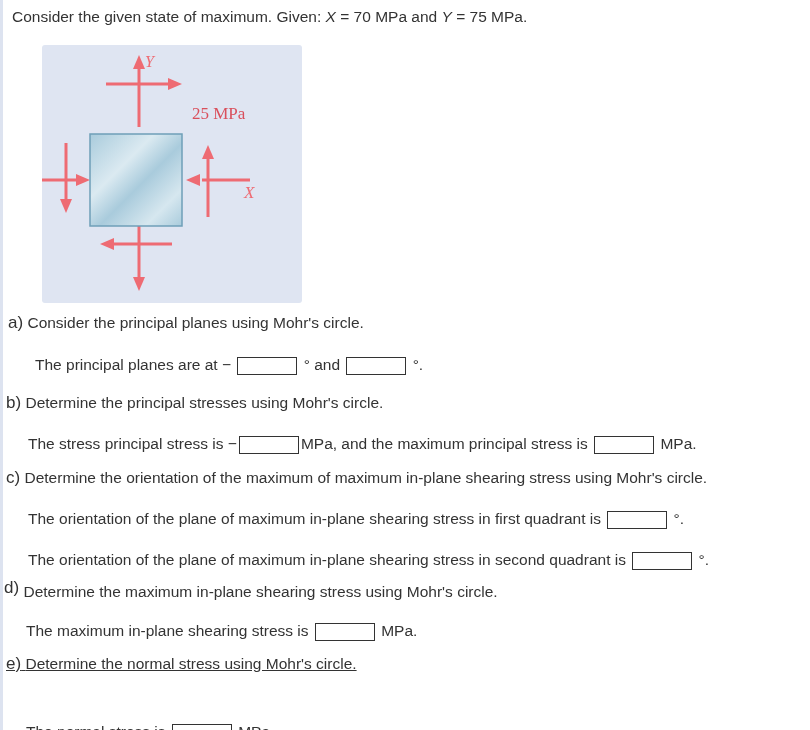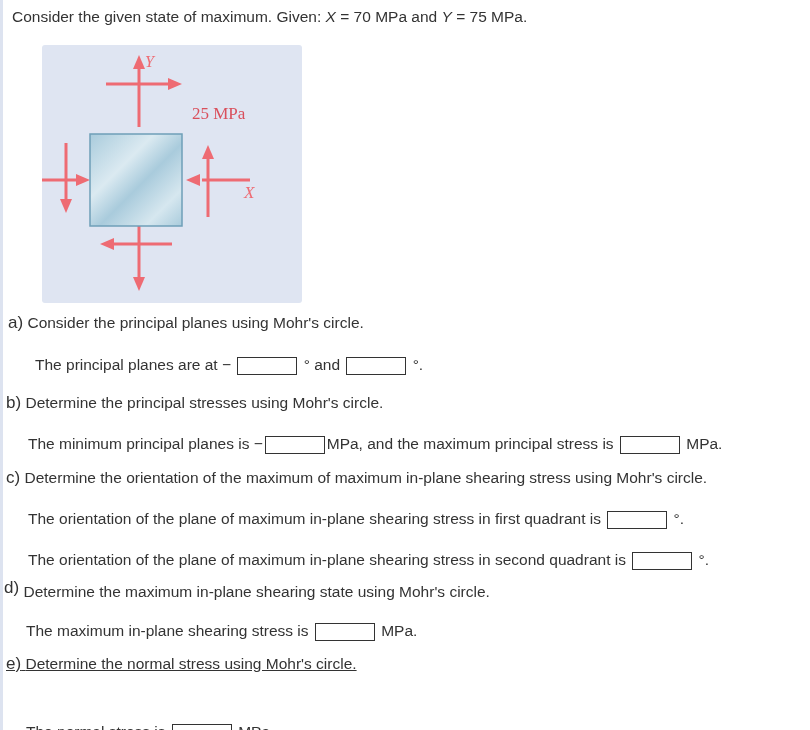--- a/index.html
+++ b/index.html
@@ -77,21 +77,21 @@
   <span>° and</span>
   <input class="box" style="">
   <span>°.</span>
 </div>
 
 <div class="line" style="left:6px;top:393px;text-align:center;">
   <span class="lbl">b)</span>
   <span>Determine the principal stresses using Mohr's circle.</span>
 </div>
 <div class="line" style="left:28px;top:434px;">
-  <span>The minimum principal planes is −</span><input class="box" style=""><span>MPa, and the maximum principal stress is</span>
+  <span>The stress principal stress is −</span><input class="box" style=""><span>MPa, and the maximum principal stress is</span>
   <input class="box" style="">
   <span>MPa.</span>
 </div>
 
 <div class="line" style="left:6px;top:468px;">
   <span class="lbl">c)</span>
   <span>Determine the orientation of the maximum of maximum in-plane shearing stress using Mohr's circle.</span>
 </div>
 <div class="line" style="left:28px;top:509px;">
   <span>The orientation of the plane of maximum in-plane shearing stress in first quadrant is</span>
@@ -99,21 +99,21 @@
   <span>°.</span>
 </div>
 <div class="line" style="left:28px;top:550px;">
   <span>The orientation of the plane of maximum in-plane shearing stress in second quadrant is</span>
   <input class="box" style="">
   <span>°.</span>
 </div>
 
 <div class="line" style="left:4px;top:578px;">
   <span class="lbl" style="vertical-align:4px;">d)</span>
-  <span>Determine the maximum in-plane shearing state using Mohr's circle.</span>
+  <span>Determine the maximum in-plane shearing stress using Mohr's circle.</span>
 </div>
 <div class="line" style="left:26px;top:621px;">
   <span>The maximum in-plane shearing stress is</span>
   <input class="box" style="">
   <span>MPa.</span>
 </div>
 
 <div class="line" style="left:6px;top:654px;text-decoration:underline;">
   <span class="lbl">e)</span>
   <span>Determine the normal stress using Mohr's circle.</span>

